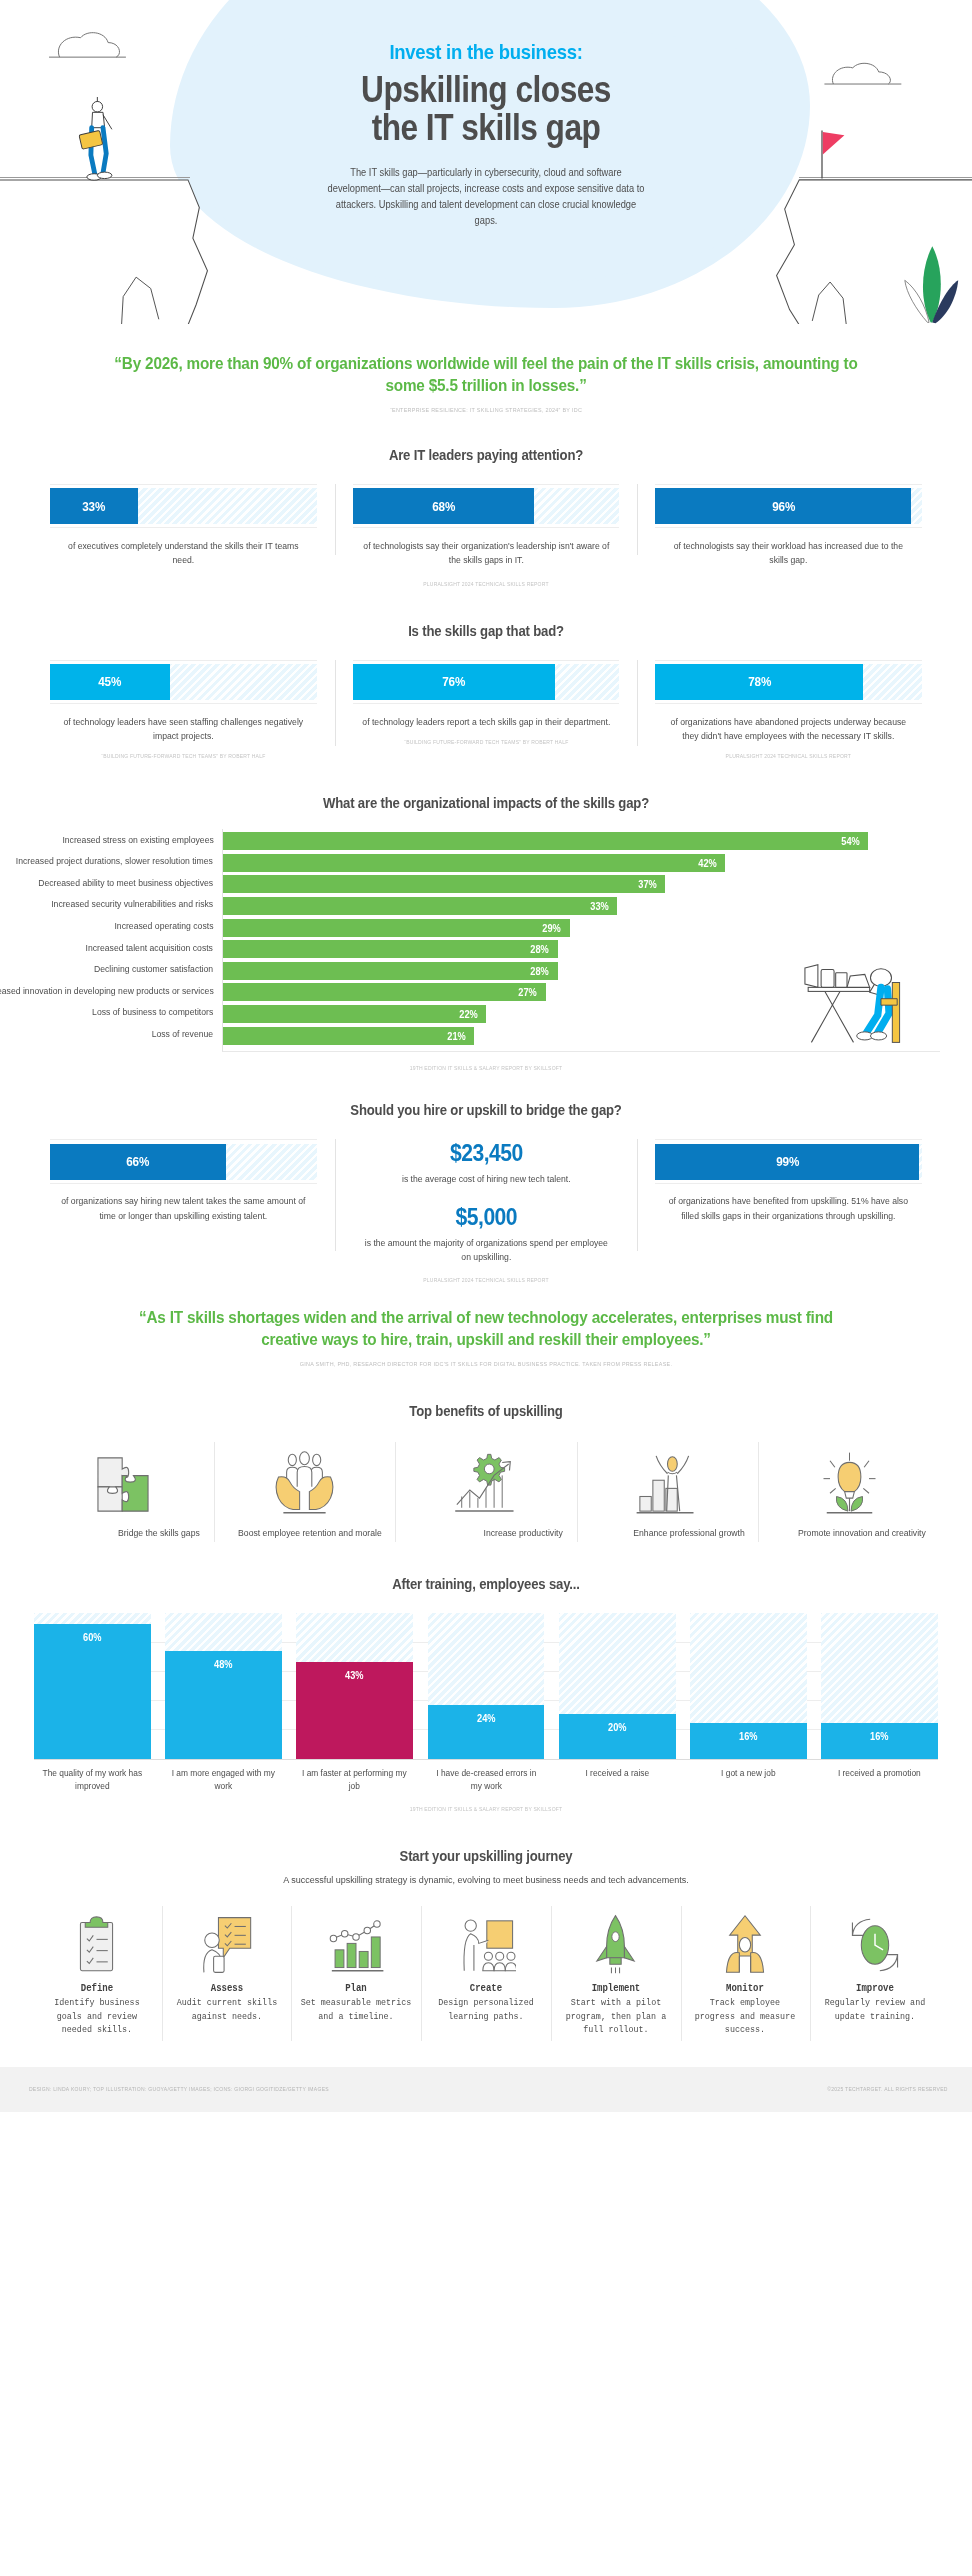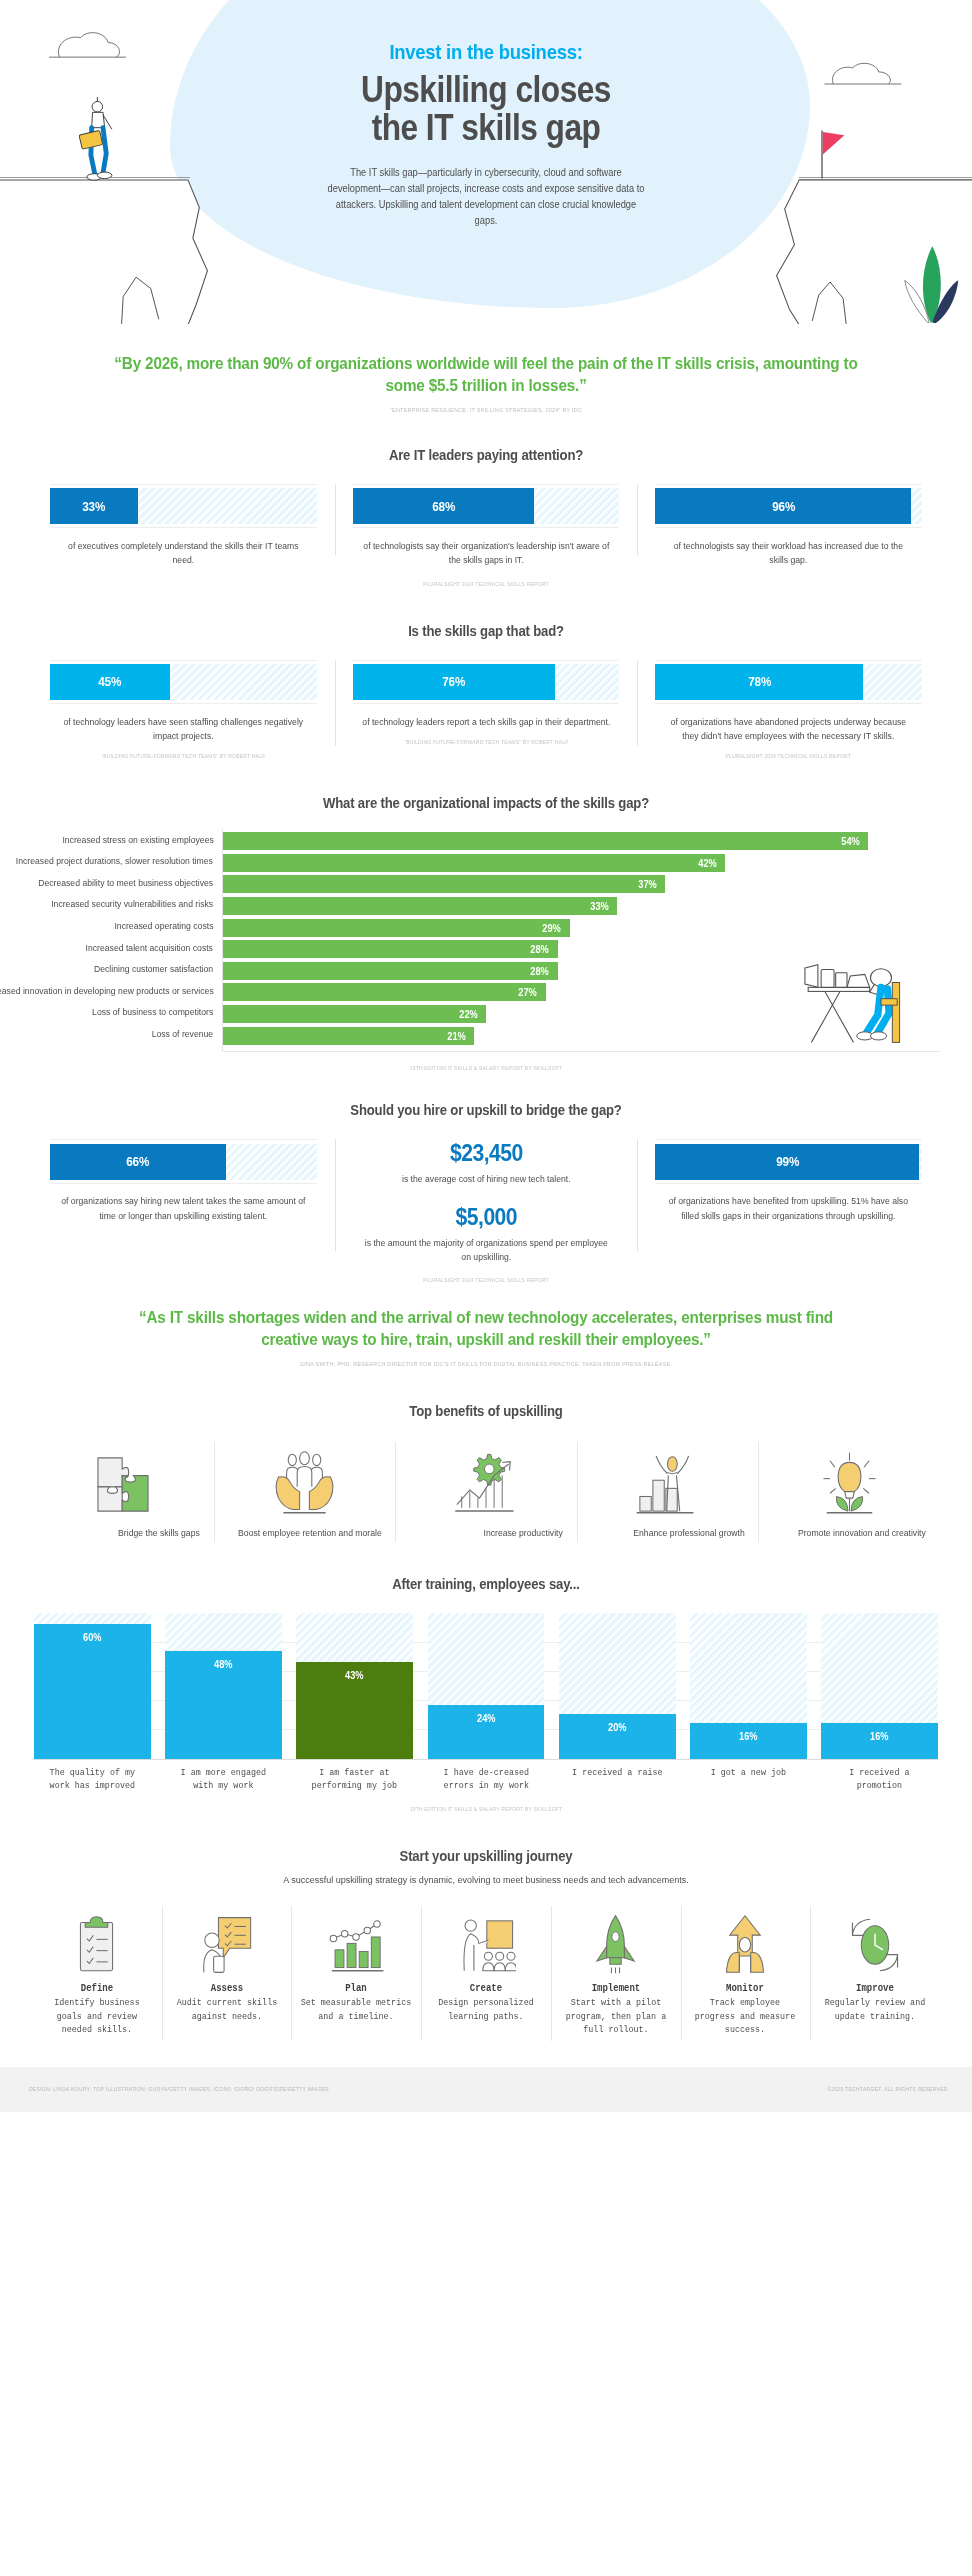--- a/index.html
+++ b/index.html
@@ -255,21 +255,21 @@
   .vbar-fill {
     position: absolute; left: 0; right: 0; bottom: 0;
     background: #1bb3e8;
   }
   .vbar-val {
     position: absolute; left: 0; right: 0; top: 7.3px;
     text-align: center;
     color: #fff; font-size: 10.5px; font-weight: bold;
     transform: scaleX(0.88);
   }
-  .vbar-labels { display: flex; gap: 14.6px; margin-top: 7.3px; font-family: Liberation Mono, monospace; }
+  .vbar-labels { display: flex; gap: 14.6px; margin-top: 7.3px; }
   .vbar-label {
     flex: 1; text-align: center;
     font-size: 9px; line-height: 1.45; color: #4d4d4d;
     transform: scaleX(0.93);
   }
 
   
   .journey-row { display: flex; padding: 0 32px; margin-top: 19.4px; }
   .jcell {
     flex: 1; position: relative; text-align: center; padding: 8px 4.9px 4.9px; font-family: Liberation Mono, monospace;
@@ -692,21 +692,21 @@
             </div>
           </div>
           <div class="vbar-col">
             <div class="vbar-ghost"></div>
             <div class="vbar-fill" style="height: 73.8462%; background: rgb(27, 179, 232);">
               <div class="vbar-val">48%</div>
             </div>
           </div>
           <div class="vbar-col">
             <div class="vbar-ghost"></div>
-            <div class="vbar-fill" style="height: 66.1538%; background: #4d7c0f;">
+            <div class="vbar-fill" style="height: 66.1538%; background: #be185d;">
               <div class="vbar-val">43%</div>
             </div>
           </div>
           <div class="vbar-col">
             <div class="vbar-ghost"></div>
             <div class="vbar-fill" style="height: 36.9231%; background: rgb(27, 179, 232);">
               <div class="vbar-val">24%</div>
             </div>
           </div>
           <div class="vbar-col">

